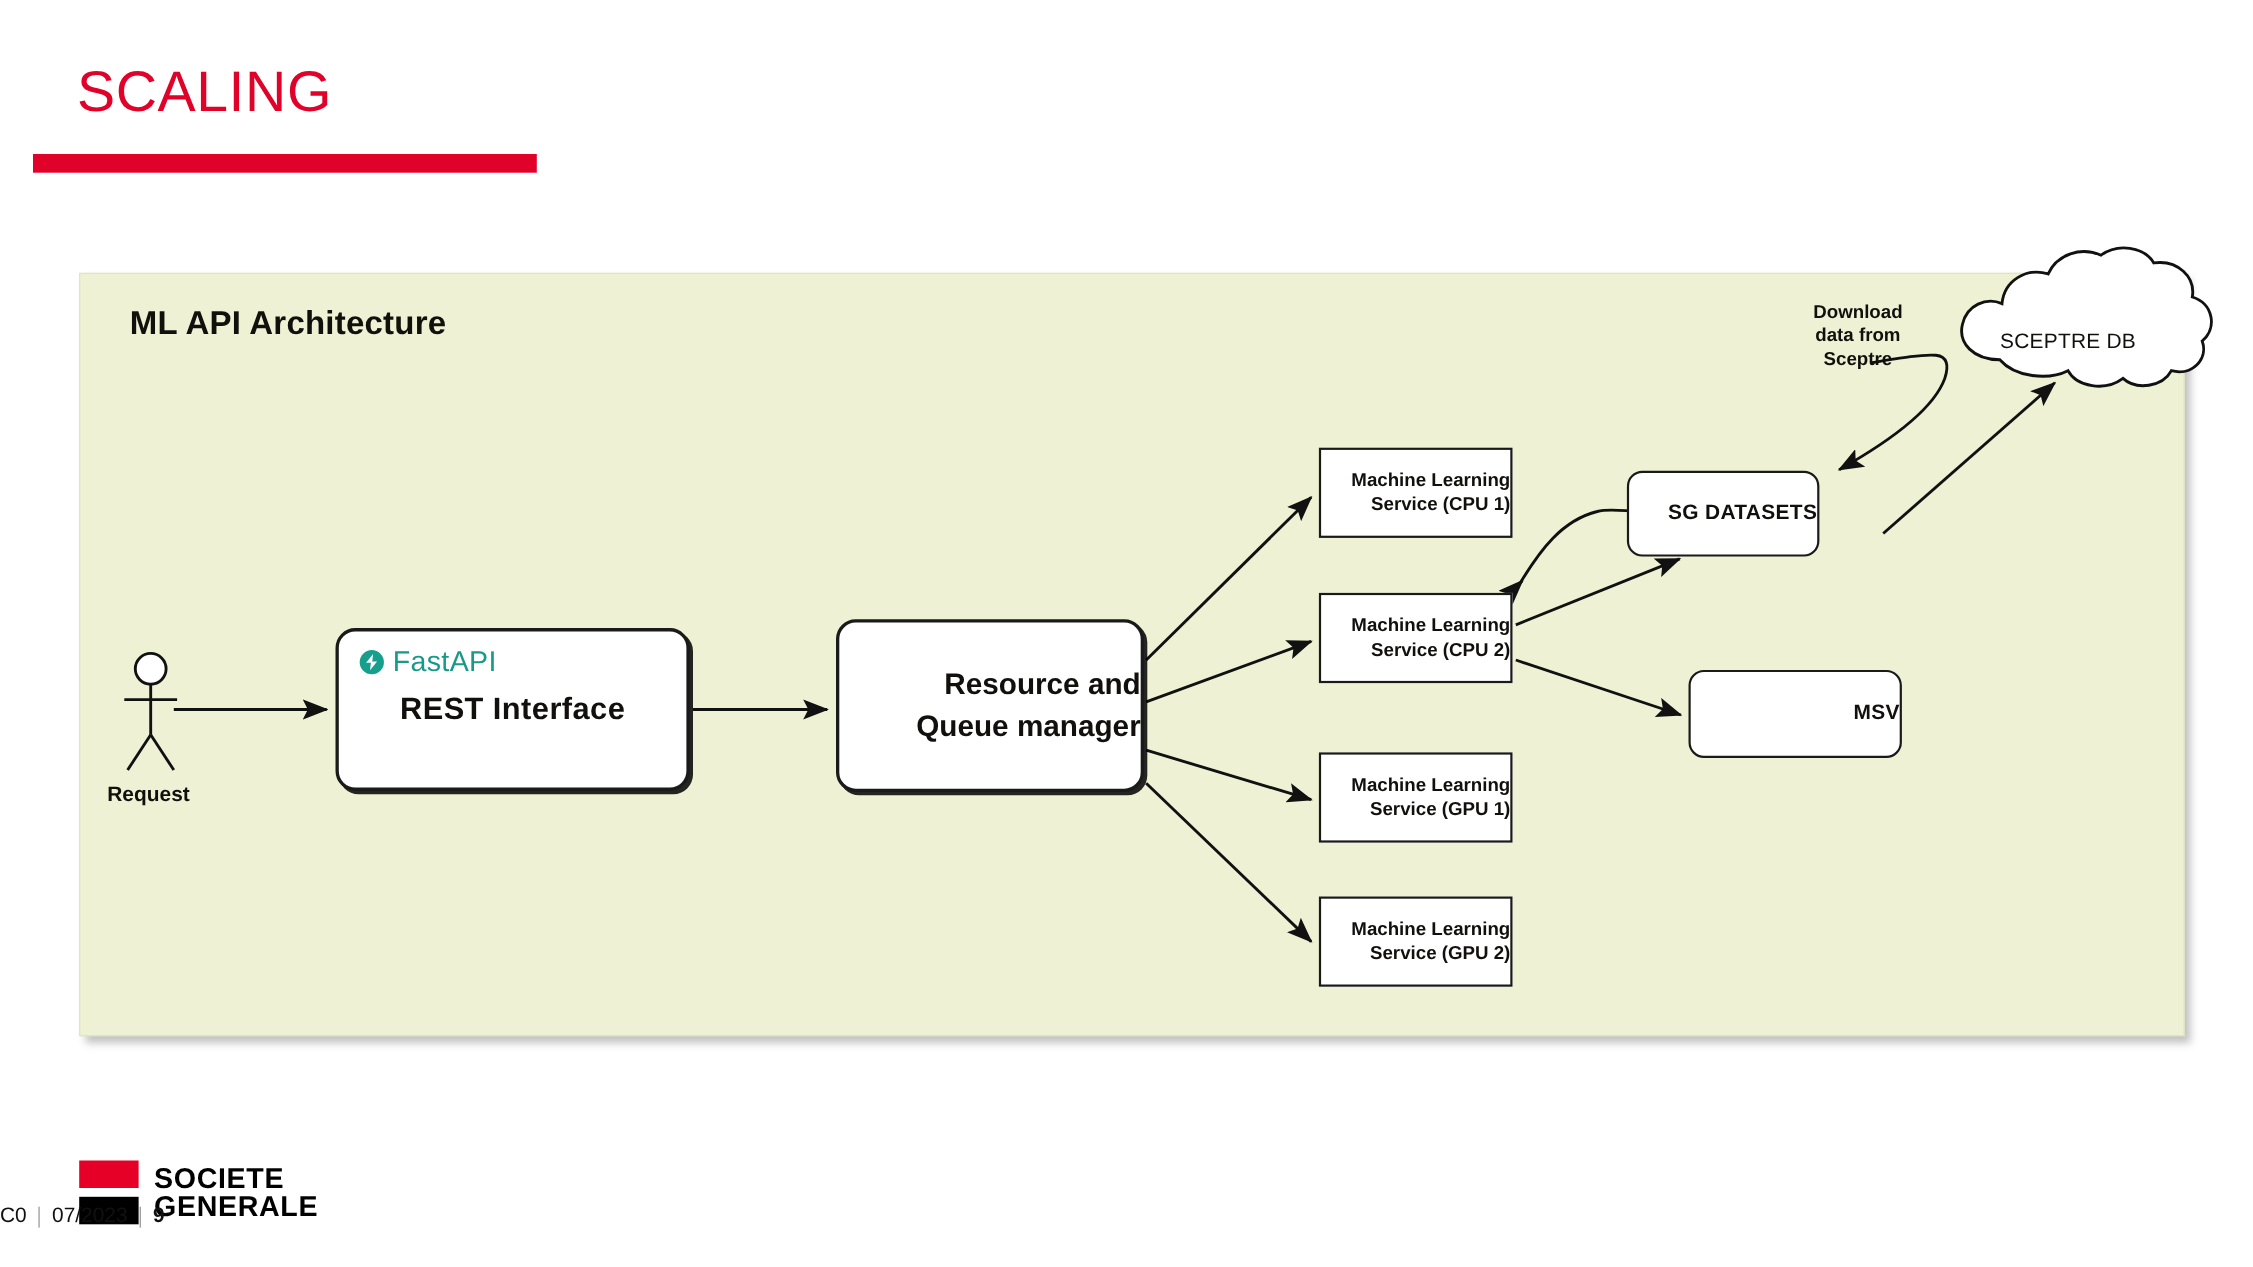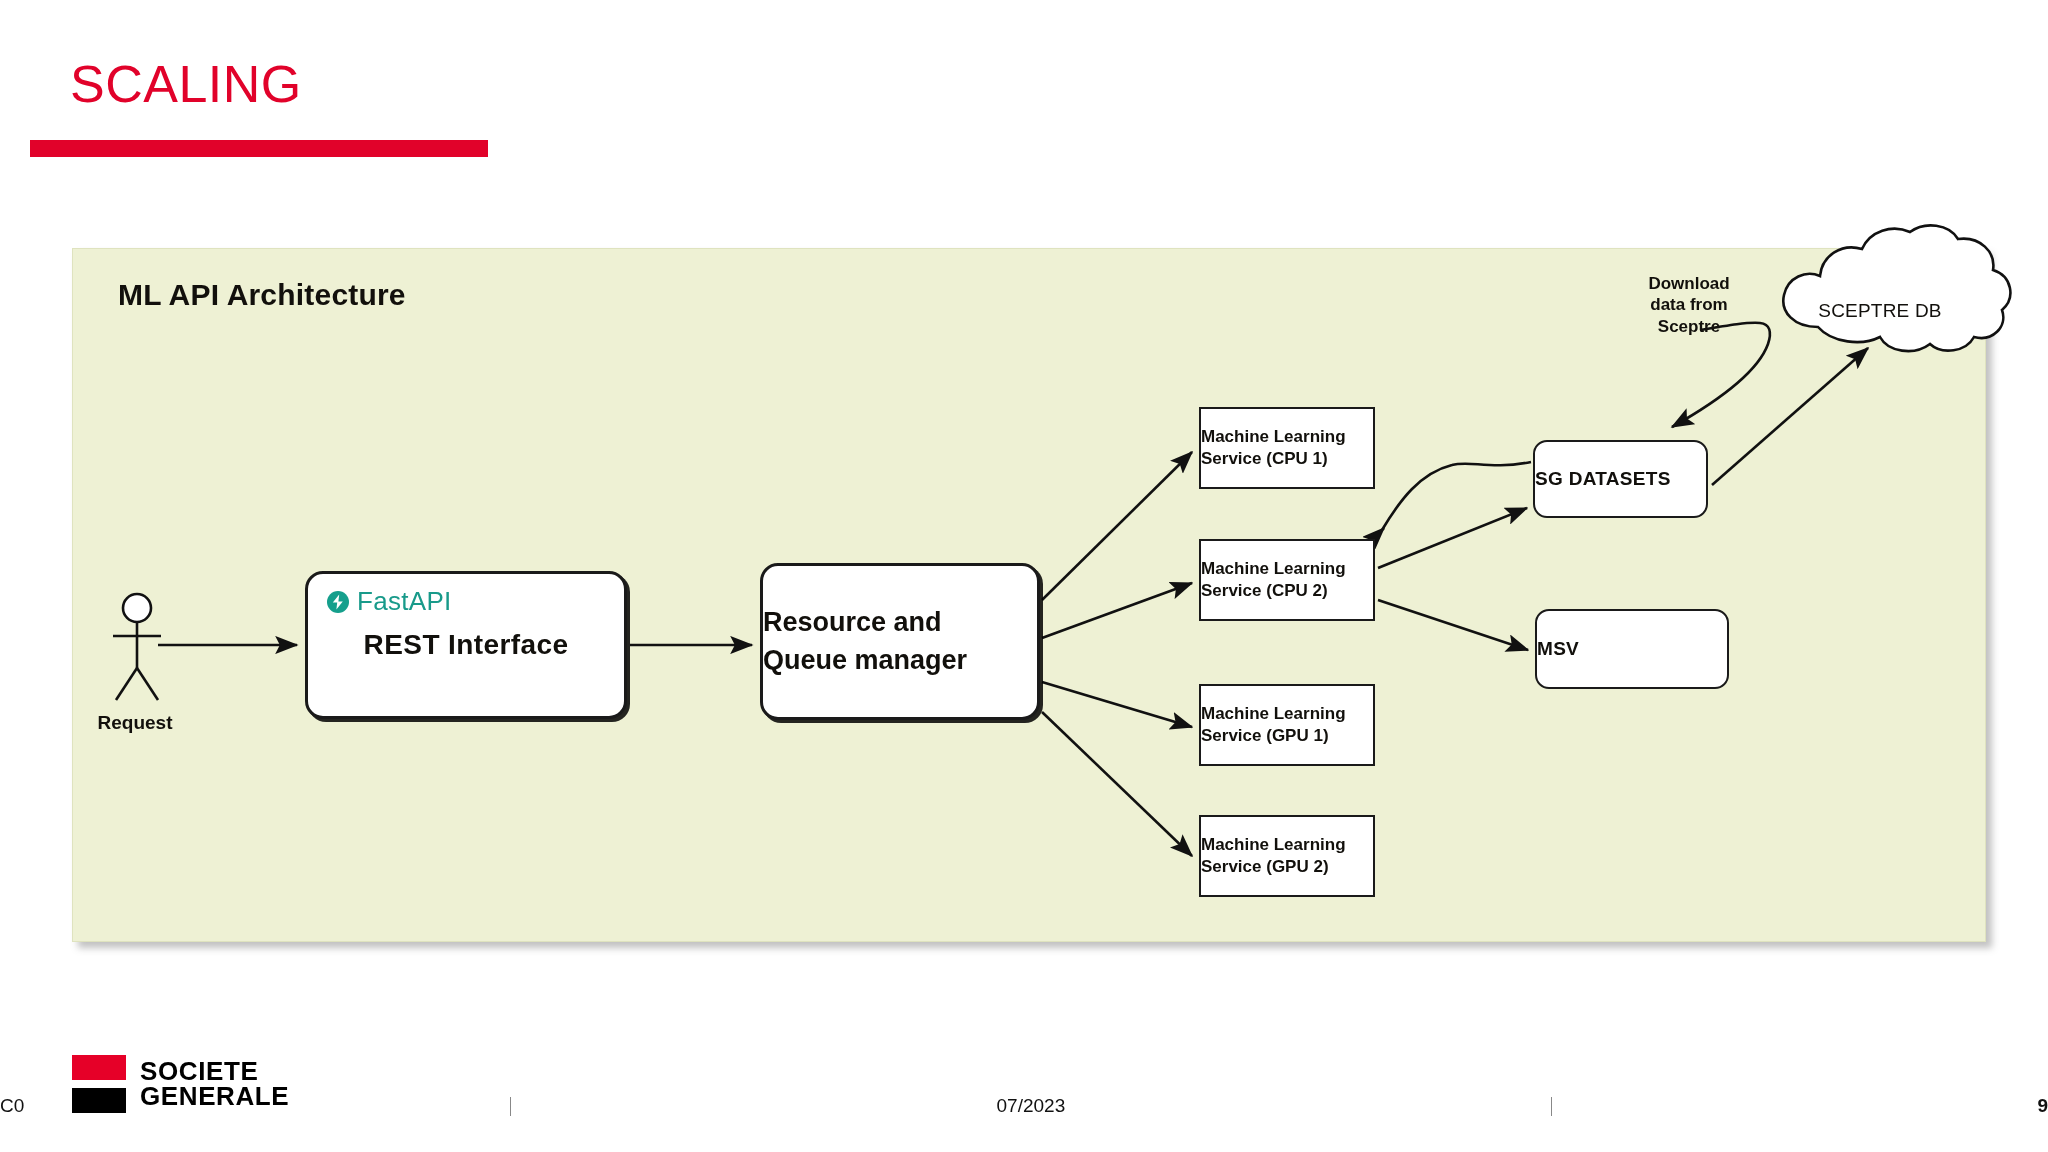--- a/index.html
+++ b/index.html
@@ -65,21 +65,21 @@
     pointer-events: none;
   }
   
   .node {
     position: absolute;
     background: #ffffff;
     border: 2px solid #1a1a1a;
     box-sizing: border-box;
     display: flex;
     flex-direction: column;
-    align-items: flex-start;
+    align-items: flex-end;
     justify-content: center;
     text-align: center;
     color: #12100c;
   }
   .node.thick {
     border-width: 3px;
     border-radius: 18px;
     box-shadow: 3px 3px 0 rgba(0,0,0,0.85);
   }
   .node-line {
@@ -142,26 +142,25 @@
     font-size: 17px;
     font-weight: bold;
     line-height: 1.3;
   }
   #node-ml-cpu1 { top: 407px; }
   #node-ml-cpu2 { top: 539px; }
   #node-ml-gpu1 { top: 684px; }
   #node-ml-gpu2 { top: 815px; }
   
   #node-sgdatasets {
-    left: 1533px;
+    left: 1479px;
     top: 428px;
     width: 175px;
     height: 78px;
     border-radius: 14px;
-    margin-top: 12px;
   }
   #node-sgdatasets .node-line {
     font-size: 19px;
     font-weight: bold;
     letter-spacing: 0.3px;
   }
   #node-msv {
     left: 1535px;
     top: 609px;
     width: 194px;
@@ -239,21 +238,21 @@
     font-weight: bold;
     letter-spacing: 0.6px;
     color: #000000;
   }
   #footer-meta {
     position: absolute;
     left: 0;
     right: 0;
     top: 1095px;
     display: flex;
-    justify-content: space-between;
+    justify-content: flex-start;
     align-items: center;
     gap: 0;
     font-size: 19px;
     color: #111111;
   }
   #footer-meta .sep {
     display: inline-block;
     width: 1px;
     height: 19px;
     background: #888888;

